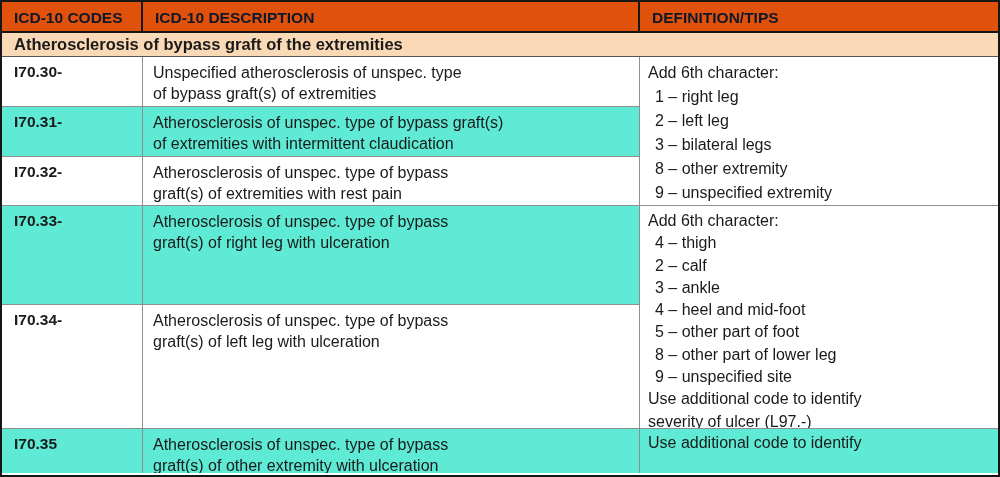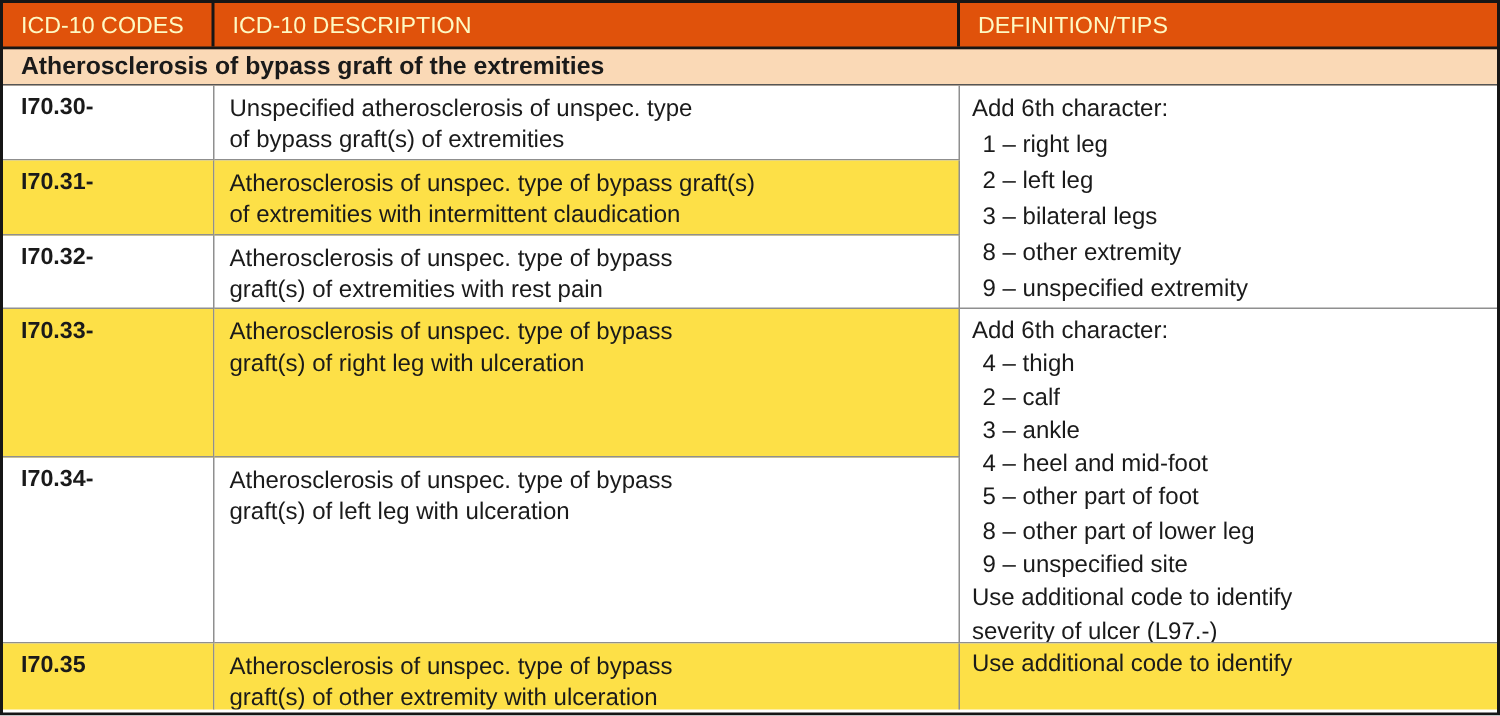--- a/index.html
+++ b/index.html
@@ -14,22 +14,22 @@
   }
 
   
   .header-row {
     display:flex;
     height:31px;
     background:#e0520b;
     border-bottom:2px solid #161616;
   }
   .hcell {
-    color:#fef9c3;
-    font-weight:normal;
+    color:#0f172a;
+    font-weight:bold;
     font-size:15.5px;
     padding:7px 0 0 12px;
     white-space:nowrap;
     overflow:hidden;
   }
   .hcell-1 { width:141px; border-right:2px solid #161616; }
   .hcell-2 { width:497px; border-right:2px solid #161616; }
   .hcell-3 { flex:1; }
 
   
@@ -73,21 +73,21 @@
     grid-column:3;
     border-bottom:1px solid #8f8f8f;
     font-size:16px;
     padding:4px 0 0 8px;
   }
   .r1 { grid-row:1; } .r2 { grid-row:2; } .r3 { grid-row:3; }
   .r4 { grid-row:4; } .r5 { grid-row:5; } .r6 { grid-row:6; }
   .def-span-1 { grid-row:1 / 4; }
   .def-span-2 { grid-row:4 / 6; }
   .def-span-3 { grid-row:6 / 7; }
-  .row-gray { background:#fde047; }
+  .row-gray { background:#5eead4; }
   .no-bottom { border-bottom:none; }
 
   .def-block-1 .def-line { line-height:24px; }
   .def-block-2 .def-line { line-height:22.3px; }
   .def-block-3 .def-line { line-height:20px; }
   .def-line.indent { padding-left:7px; }
 </style>
 </head>
 <body>
 

